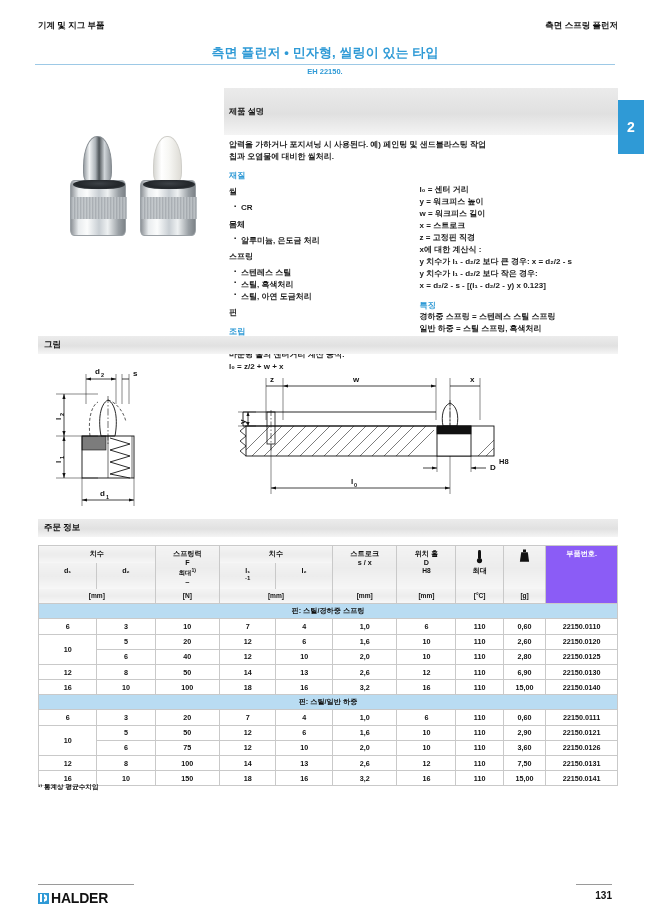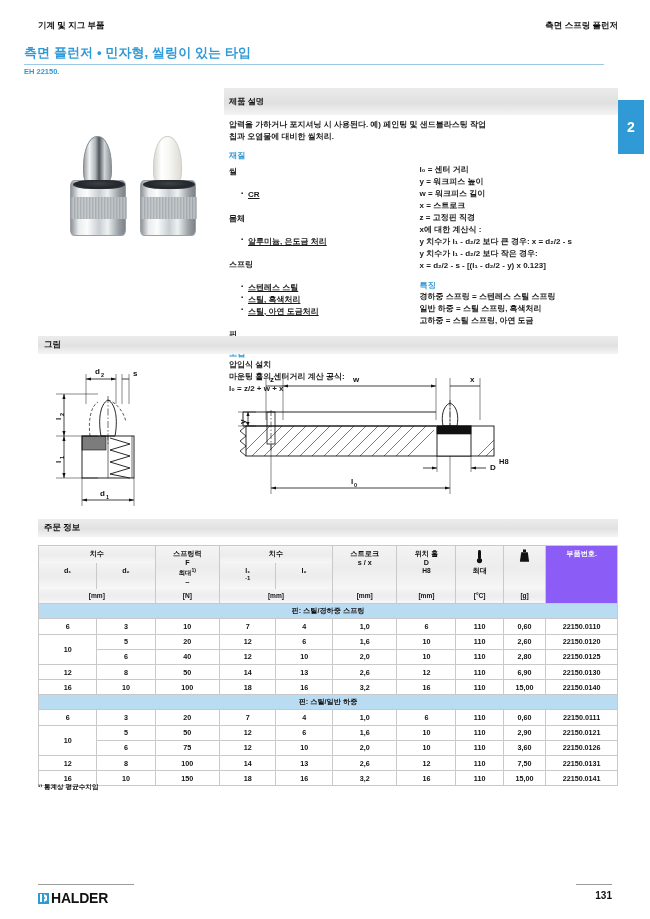--- a/index.html
+++ b/index.html
@@ -13,21 +13,21 @@
   }
   .page { position: relative; width: 644px; height: 919px; }
 
   
   .top-head {
     position: absolute; left: 38px; top: 20px; width: 580px;
     display: flex; justify-content: space-between; align-items: baseline;
     font-size: 8.5px; font-weight: bold; color: #111;
   }
   .title-block {
-    position: absolute; left: 24px; top: 45px; width: 580px; text-align: left;
+    position: absolute; left: 35px; top: 45px; width: 580px; text-align: center;
   }
   .title-main {
     font-size: 13px; font-weight: bold; color: #2f9ad6;
     letter-spacing: .1px; line-height: 1.2;
   }
   .title-rule {
     border-bottom: 1.2px solid #9dc9e6; margin-top: 3px; width: 100%;
   }
   .title-code {
     font-size: 7.5px; font-weight: bold; color: #2f9ad6; margin-top: 2px;
@@ -70,29 +70,29 @@
     position: absolute; left: 13px; bottom: 48px; width: 29px; height: 52px;
     border-radius: 48% 48% 42% 42% / 58% 58% 30% 30%;
     background: linear-gradient(90deg,#d8d8d4 0%,#ffffff 28%,#f7f7f4 55%,#dedcd6 100%);
     border: 0.5px solid #cfcec9;
   }
 
   
   .desc-wrap { position: absolute; left: 224px; top: 88px; width: 394px; }
   .band {
     background: linear-gradient(180deg,#ebebeb 0%,#e0e0e0 55%,#f4f4f4 100%);
-    font-size: 8.2px; font-weight: bold; padding: 8px 5px; color: #111;
+    font-size: 8.2px; font-weight: bold; padding: 18px 5px; color: #111;
   }
   .desc-body { font-size: 8px; line-height: 1.45; padding: 4px 5px 0 5px; font-weight: bold; }
   .cols { display: flex; gap: 11px; padding: 0 5px; }
   .col-l { width: 182px; }
   .col-r { width: 196px; }
   .sub-blue { color: #2f9ad6; font-size: 8.2px; font-weight: bold; margin-top: 8px; }
   .sub-bold { font-size: 8px; font-weight: bold; margin-top: 5px; }
-  ul.plain { list-style: none; margin: 12px; padding: 0; text-decoration: underline; }
+  ul.plain { list-style: none; margin: 5px; padding: 0; }
   ul.plain li {
     font-size: 8px; font-weight: bold; line-height: 1.45; padding-left: 7px; position: relative;
   }
   ul.plain li::before {
     content: "\25AA"; position: absolute; left: 0; top: -0.5px; font-size: 6px;
   }
   .fline { font-size: 8px; font-weight: bold; line-height: 1.5; }
   .asm-line { font-size: 8px; font-weight: bold; line-height: 1.5; }
 
   

